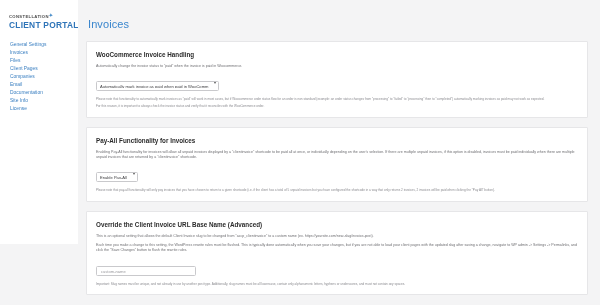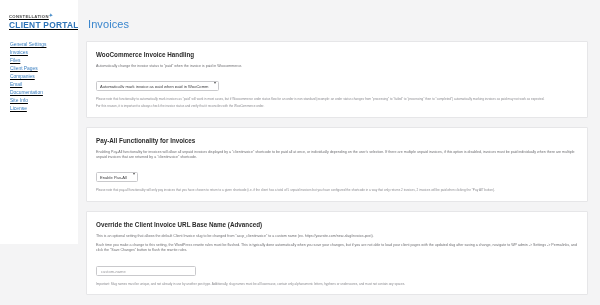--- a/index.html
+++ b/index.html
@@ -18,21 +18,20 @@
     background: #f4f4f5;
   }
 
   
   .sidebar {
     width: 78px;
     height: 244px;
     background: #ffffff;
     padding: 13px 0 0 9px;
     flex: 0 0 78px;
-    text-decoration: underline;
   }
   .logo { margin-bottom: 11px; }
   .logo-top {
     font-size: 4.2px;
     letter-spacing: 0.35px;
     color: #4a4a4a;
     font-weight: 700;
     line-height: 6px;
     white-space: nowrap;
   }

